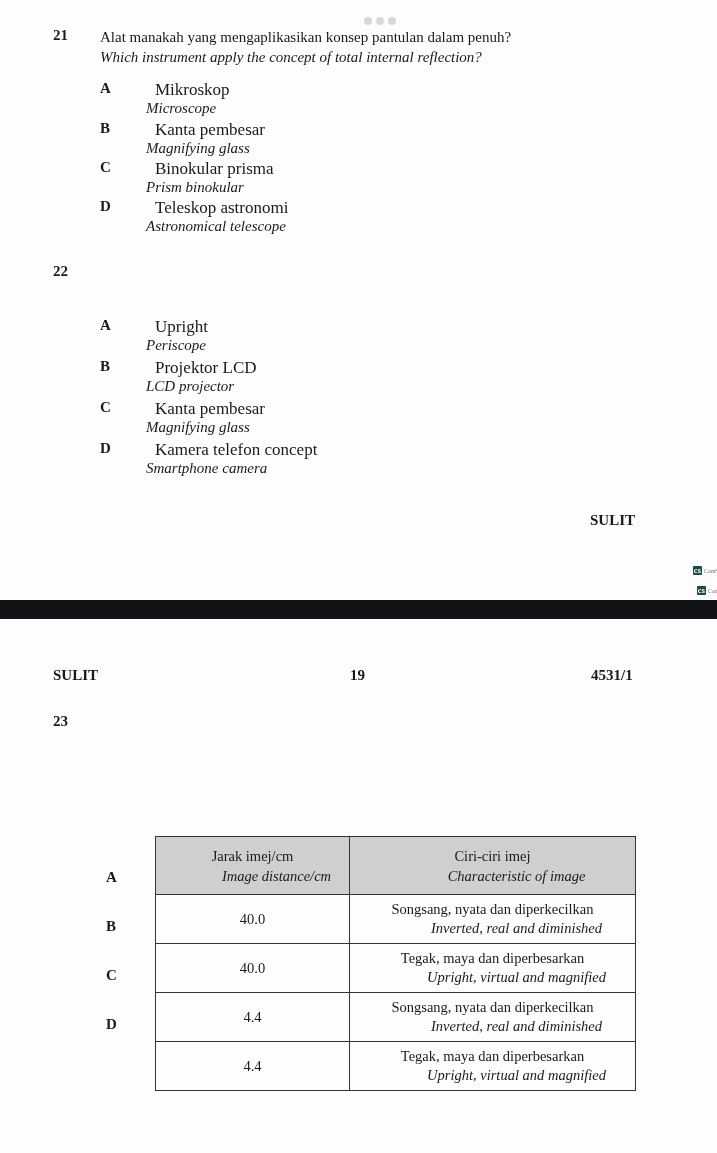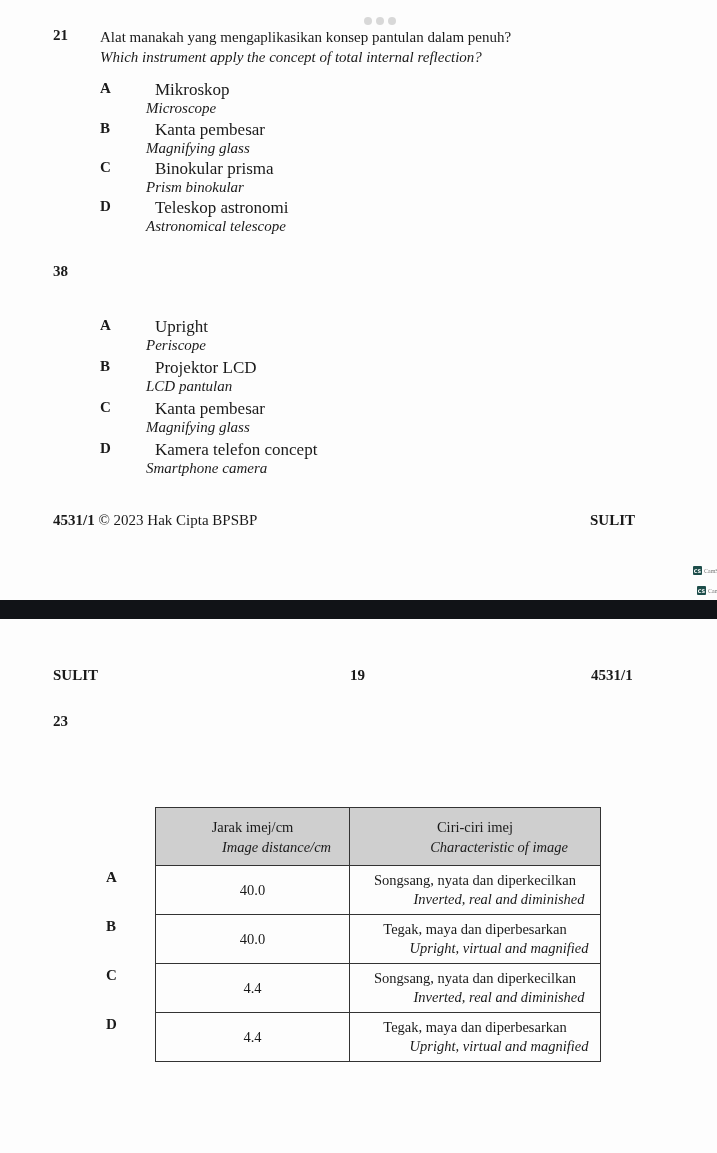--- a/index.html
+++ b/index.html
@@ -23,21 +23,21 @@
   .footer-left { position:absolute; left:53px; top:512px; font-size:15px; }
   .footer-left b { font-weight:bold; }
   .footer-right { position:absolute; left:590px; top:512px; font-size:15px; font-weight:bold; }
   .cs-tag { position:absolute; display:flex; align-items:center; gap:2px; font-size:6px; color:#777; }
   .cs-box { width:9px; height:9px; background:#1d4d4a; color:#fff; font-family:"DejaVu Sans", sans-serif; font-size:5px; font-weight:bold; display:flex; align-items:center; justify-content:center; border-radius:1px; }
   .dark-band { position:absolute; left:0; top:600px; width:717px; height:19px; background:#111317; }
   .hdr { position:absolute; top:667px; font-size:15px; font-weight:bold; }
   .q23 { position:absolute; left:100px; top:713px; width:540px; font-size:15px; line-height:21px; }
   .q23 i { font-style:italic; }
   table.ans {
-    position:absolute; left:155px; top:807px; width:446px;
+    position:absolute; left:155px; top:836px; width:481px;
     border-collapse:collapse; font-size:14.5px;
   }
   table.ans td, table.ans th {
     border:1.5px solid #333; text-align:center; padding:0; font-weight:normal;
   }
   table.ans th { background:#cfcfcf; height:57px; line-height:20px; }
   table.ans td { height:48px; line-height:19px; }
   table.ans .c1 { width:193px; }
   .it { font-style:italic;padding-left:48px; }
   .row-letter { position:absolute; left:106px; font-weight:bold; font-size:15px; }
@@ -67,42 +67,38 @@
   <div class="opt-en" style="top:140px">Magnifying glass</div>
 
   <div class="opt-letter" style="top:159px">C</div>
   <div class="opt-ms" style="top:159px">Binokular prisma</div>
   <div class="opt-en" style="top:179px">Prism binokular</div>
 
   <div class="opt-letter" style="top:198px">D</div>
   <div class="opt-ms" style="top:198px">Teleskop astronomi</div>
   <div class="opt-en" style="top:218px">Astronomical telescope</div>
 
-  <div class="qnum" style="top:263px">38</div>
+  <div class="qnum" style="top:263px">22</div>
 
   <div class="opt-letter" style="top:317px">A</div>
   <div class="opt-ms" style="top:317px">Upright</div>
   <div class="opt-en" style="top:337px">Periscope</div>
 
   <div class="opt-letter" style="top:358px">B</div>
   <div class="opt-ms" style="top:358px">Projektor LCD</div>
-  <div class="opt-en" style="top:378px">LCD pantulan</div>
+  <div class="opt-en" style="top:378px">LCD projector</div>
 
   <div class="opt-letter" style="top:399px">C</div>
   <div class="opt-ms" style="top:399px">Kanta pembesar</div>
   <div class="opt-en" style="top:419px">Magnifying glass</div>
 
   <div class="opt-letter" style="top:440px">D</div>
   <div class="opt-ms" style="top:440px">Kamera telefon concept</div>
   <div class="opt-en" style="top:460px">Smartphone camera</div>
 
-  <div class="footer-left">
-    <b>4531/1</b>
-    <span>© 2023 Hak Cipta BPSBP</span>
-  </div>
   <div class="footer-right">SULIT</div>
 
   <div class="cs-tag" style="left:693px; top:566px">
     <span class="cs-box">CS</span>
     <span>CamSc</span>
   </div>
   <div class="cs-tag" style="left:697px; top:586px">
     <span class="cs-box">CS</span>
     <span>Cam</span>
   </div>

